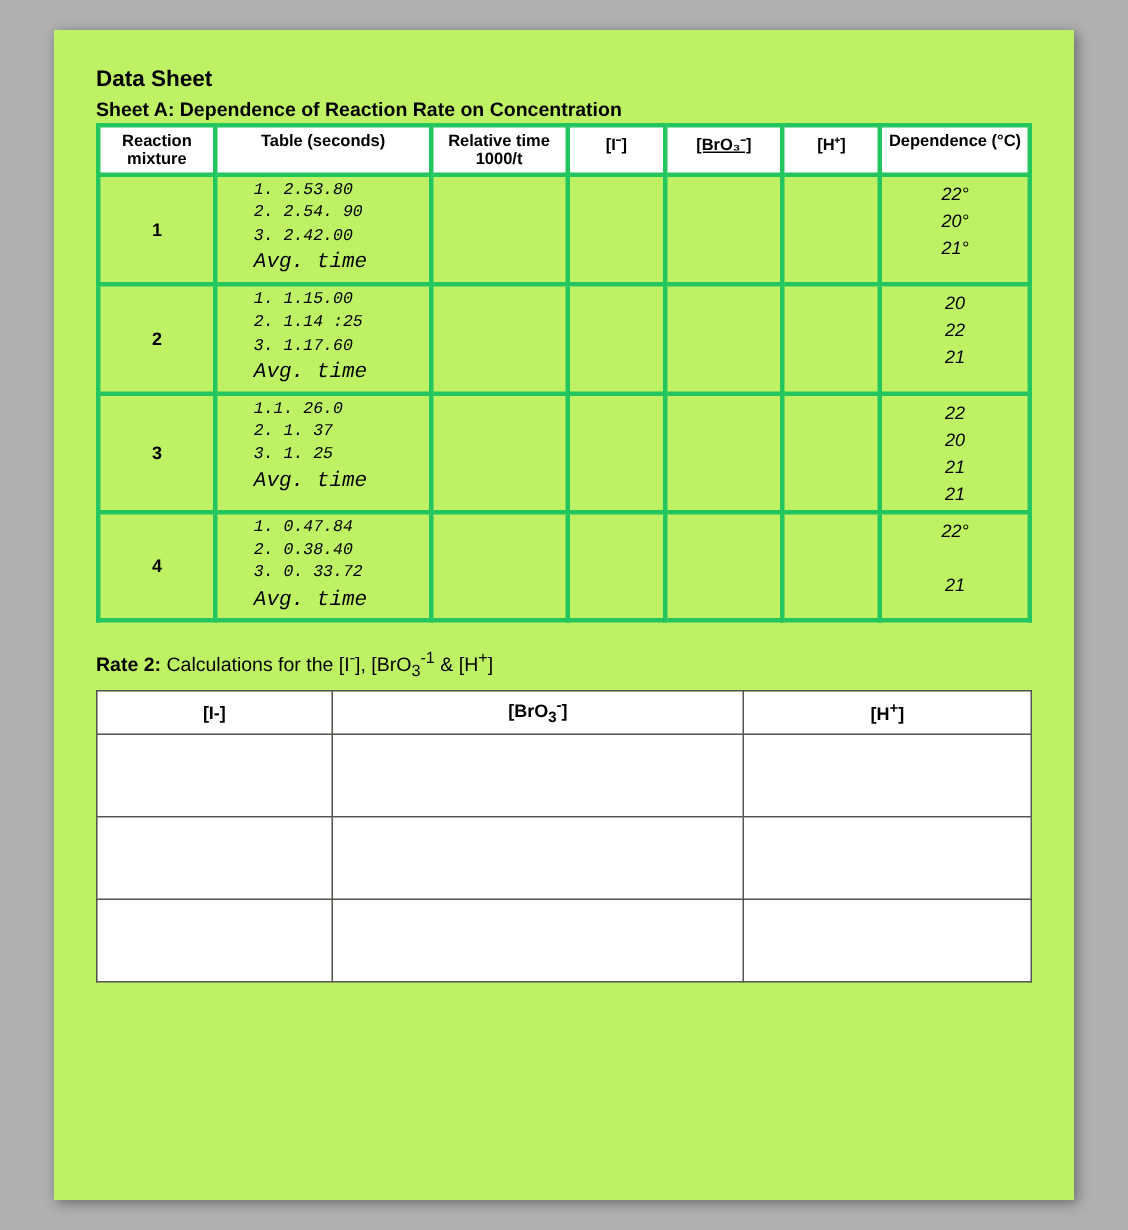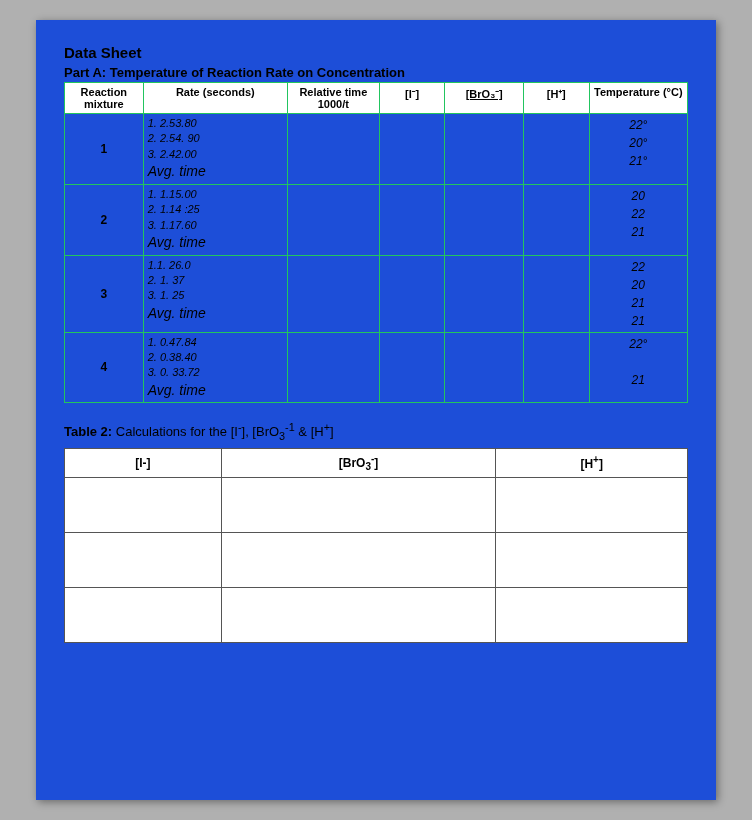--- a/index.html
+++ b/index.html
@@ -8,21 +8,21 @@
       background: #b0b0b0;
       display: flex;
       justify-content: center;
       align-items: flex-start;
       min-height: 820px;
       padding: 20px;
       font-family: Arial, sans-serif;
     }
 
     .page {
-      background: #1d4ed8;
+      background: #bef264;
       width: 680px;
       min-height: 780px;
       padding: 24px 28px;
       box-shadow: 2px 2px 8px rgba(0,0,0,0.4);
     }
 
     .page-title {
       font-size: 15px;
       font-weight: bold;
       margin-bottom: 4px;
@@ -42,21 +42,21 @@
 
     
     .table1 {
       width: 100%;
       border-collapse: collapse;
       font-size: 11px;
       margin-bottom: 18px;
     }
 
     .table1 th, .table1 td {
-      border: 1px solid #22c55e;
+      border: 3px solid #22c55e;
       padding: 2px 4px;
       vertical-align: top;
       text-align: center;
     }
 
     .table1 th {
       background: #fff;
       font-weight: bold;
       font-size: 11px;
       text-align: center;
@@ -87,25 +87,26 @@
     }
 
     .table1 td.reaction-num {
       font-size: 12px;
       font-weight: bold;
       text-align: center;
       vertical-align: middle;
     }
 
     .handwritten {
-      font-family: Liberation Sans, sans-serif;
+      font-family: Liberation Mono, monospace;
       font-style: italic;
       font-size: 11px;
       line-height: 1.4;
       text-align: left;
+      margin-left: 20px;
     }
 
     .handwritten-temp {
       font-family: 'Segoe UI', cursive, sans-serif;
       font-style: italic;
       font-size: 12px;
       line-height: 1.5;
     }
 
     .avg-time-label {
@@ -150,46 +151,46 @@
       background: #fff;
     }
   </style>
 </head>
 <body>
 
 <div class="page">
 
   <div class="page-title">Data Sheet</div>
 
-  <div class="section-title">Part A: Temperature of Reaction Rate on Concentration</div>
+  <div class="section-title">Sheet A: Dependence of Reaction Rate on Concentration</div>
 
 
   <table class="table1">
     <thead>
       <tr>
         <th class="col-reaction">
           <span>Reaction mixture</span>
         </th>
         <th class="col-time">
-          <span>Rate (seconds)</span>
+          <span>Table (seconds)</span>
         </th>
         <th class="col-relative">
           <span>Relative time 1000/t</span>
         </th>
         <th class="col-I">
           <span>[I⁻]</span>
         </th>
         <th class="col-BrO3">
           <span>[BrO₃⁻]</span>
         </th>
         <th class="col-H">
           <span>[H⁺]</span>
         </th>
         <th class="col-temp">
-          <span>Temperature (°C)</span>
+          <span>Dependence (°C)</span>
         </th>
       </tr>
     </thead>
     <tbody>
 
       <tr>
         <td class="reaction-num">1</td>
         <td>
           <div class="handwritten">
             1. 2.53.80<br>
@@ -269,21 +270,21 @@
           <div class="handwritten-temp">
             22°<br><br>21
           </div>
         </td>
       </tr>
     </tbody>
   </table>
 
   <div class="table2-section">
     <div class="table2-title">
-      <span>Table 2:</span>
+      <span>Rate 2:</span>
       Calculations for the [I<sup>-</sup>], [BrO<sub>3</sub><sup>-1</sup> &amp; [H<sup>+</sup>]
     </div>
 
     <table class="table2">
       <thead>
         <tr>
           <th>[I-]</th>
           <th>[BrO<sub>3</sub><sup>-</sup>]</th>
           <th>[H<sup>+</sup>]</th>
         </tr>

